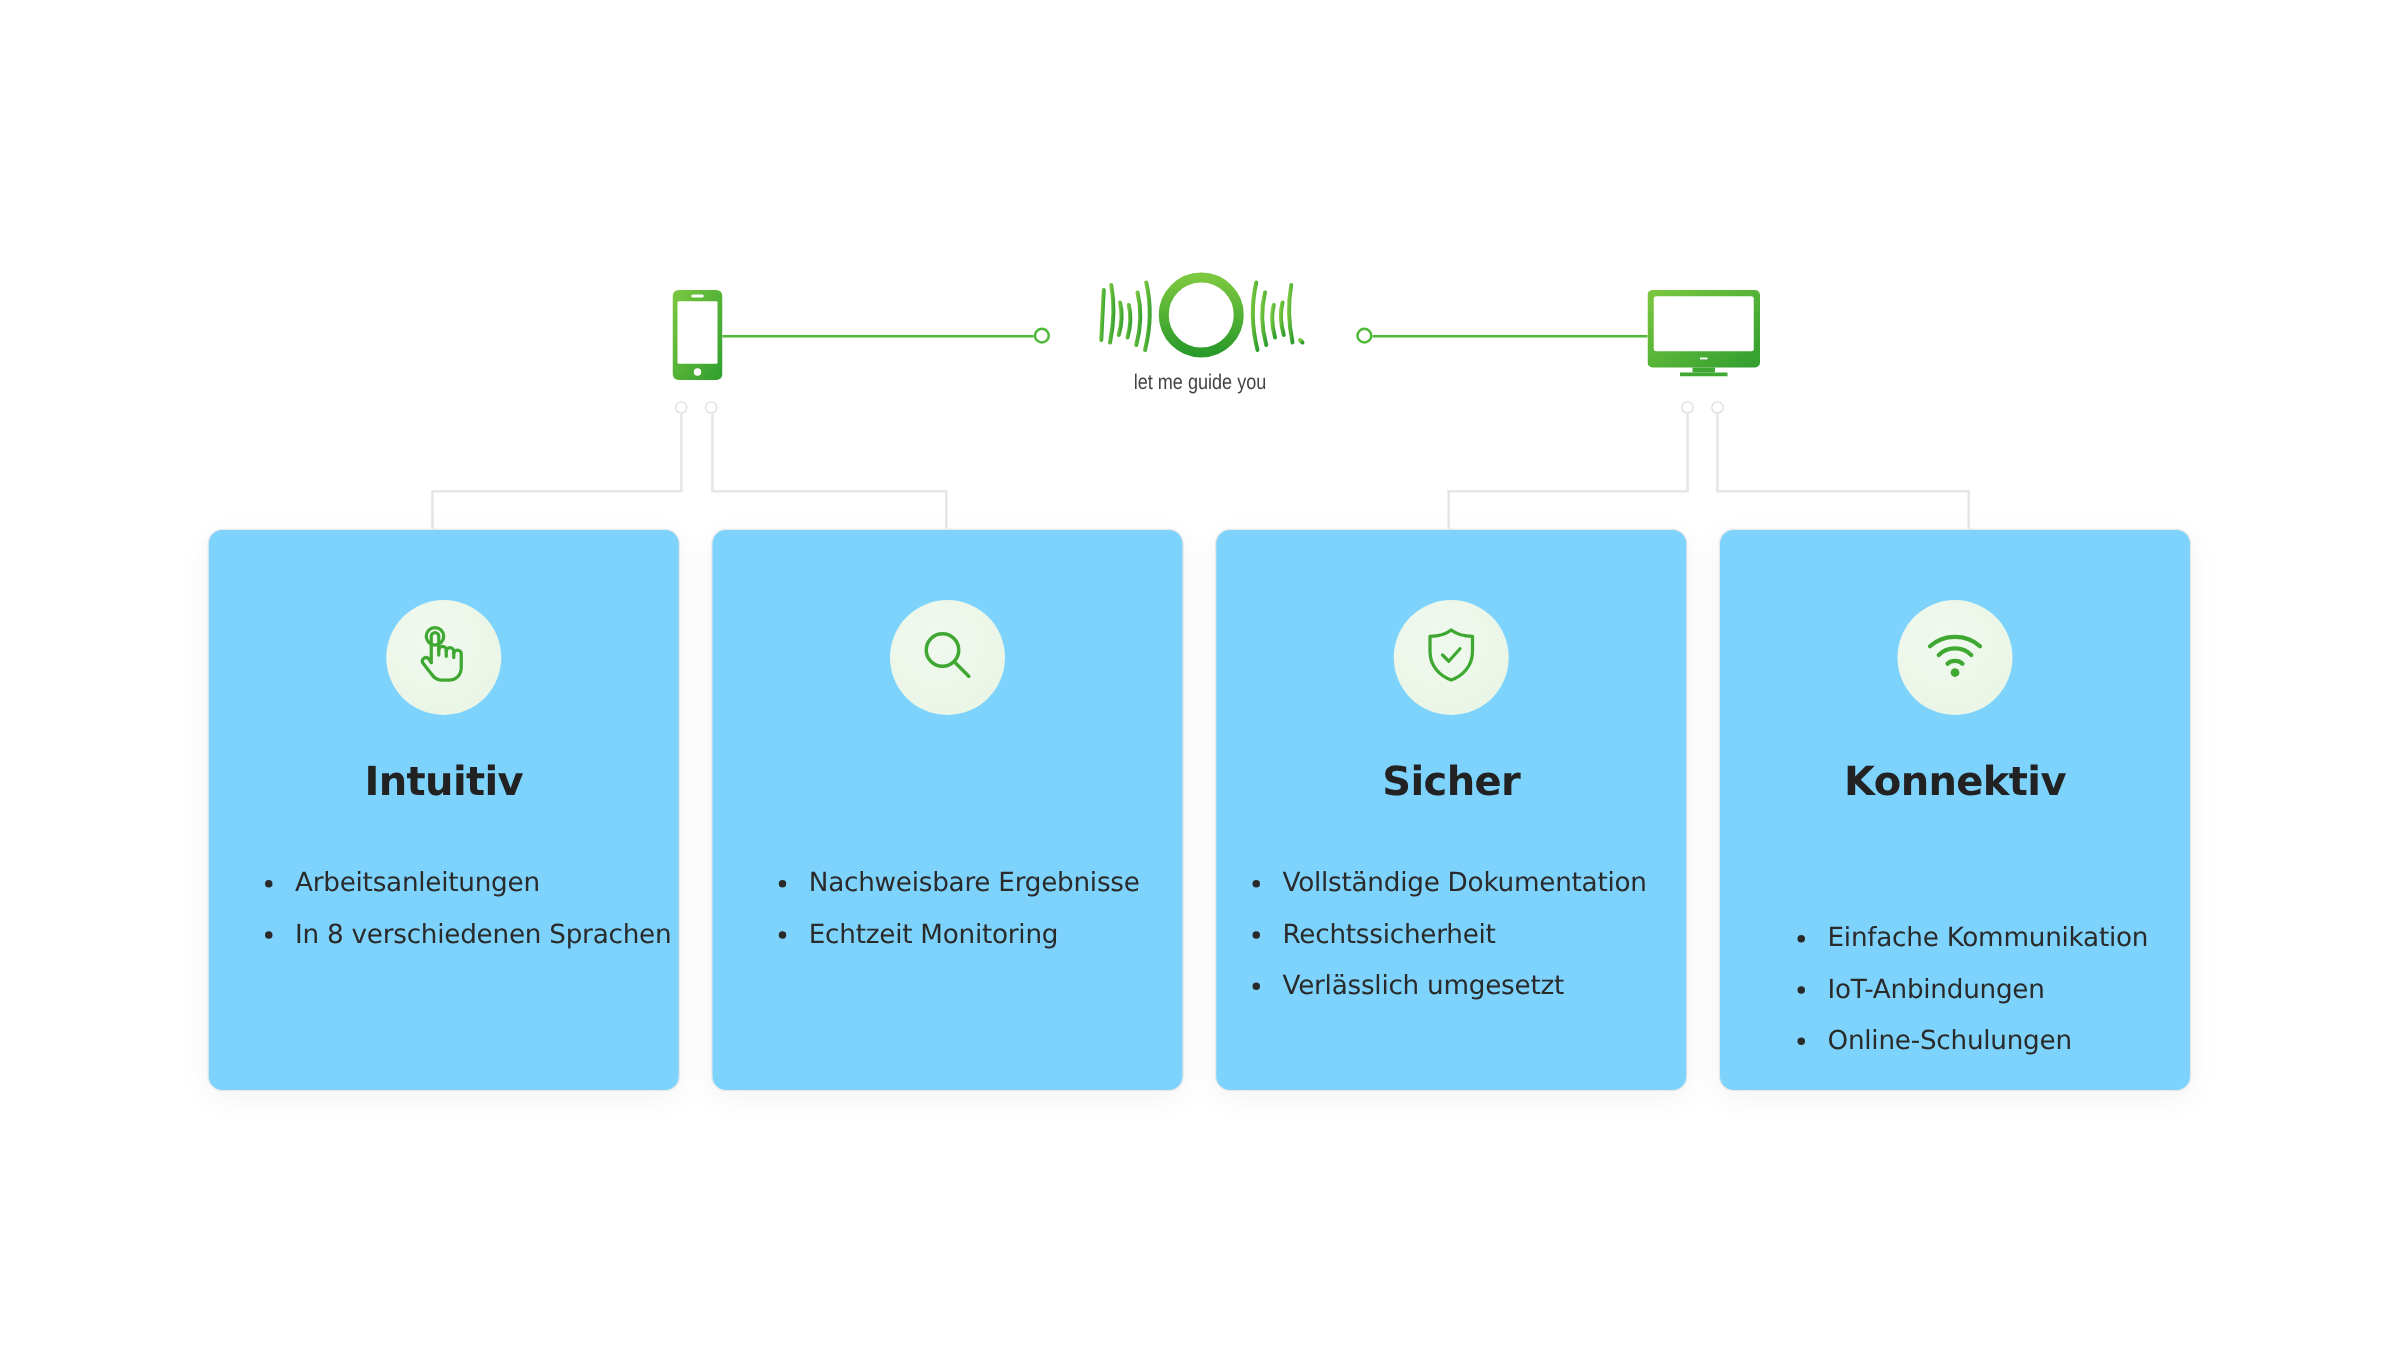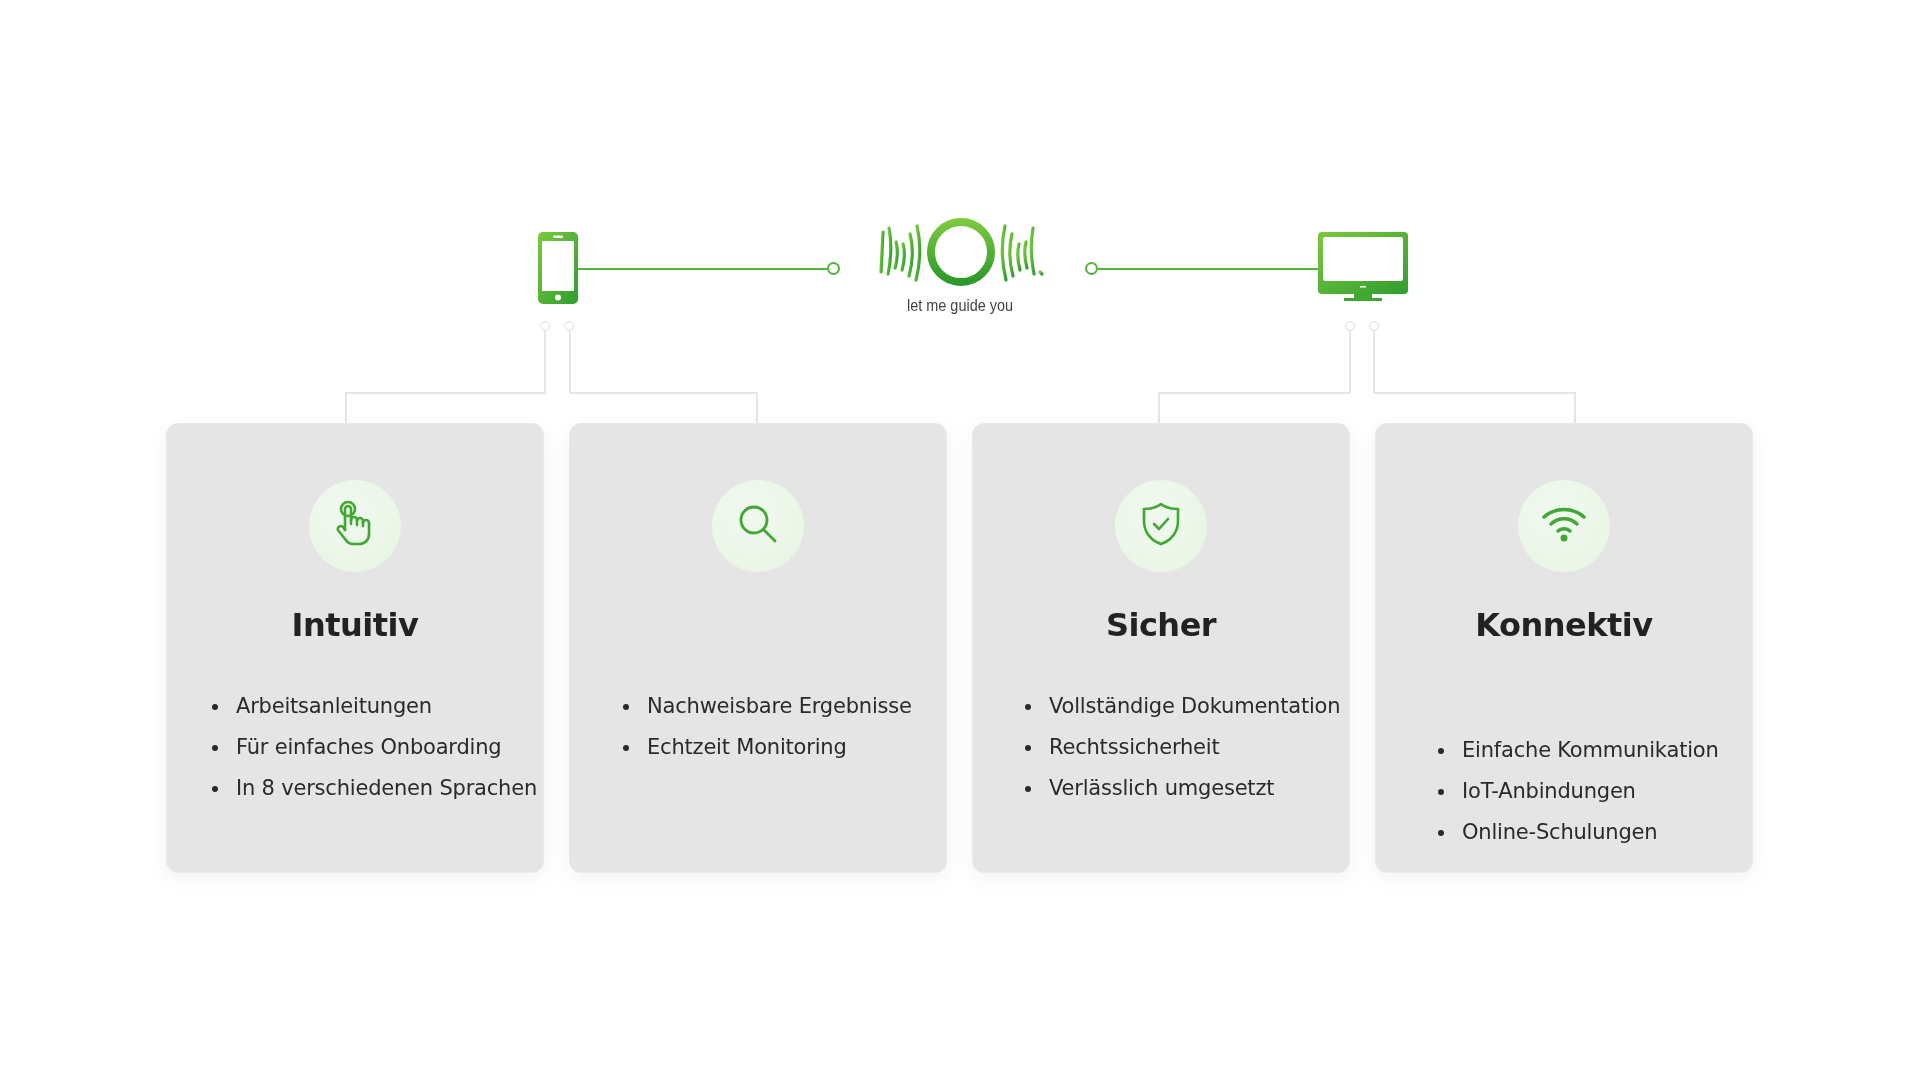--- a/index.html
+++ b/index.html
@@ -10,21 +10,21 @@
     color: #222;
   }
   .abs { position: absolute; }
   .green-line { position: absolute; background: #4fb83a; height: 2px; }
   .green-node { position: absolute; width: 9px; height: 9px; border: 2px solid #4fb83a; border-radius: 50%; background: #fff; }
   .gray-line { position: absolute; background: #e6e6e6; }
   .gray-node { position: absolute; width: 8px; height: 8px; border: 1.5px solid #dcdcdc; border-radius: 50%; background: #fff; }
 
   .card {
     position: absolute; top: 423px; width: 378px; height: 450px;
-    background: #e5e5e5; border: 1.5px solid #e9e9e9; border-radius: 12px;
+    background: #7dd3fc; border: 1.5px solid #e9e9e9; border-radius: 12px;
     box-shadow: 0 6px 22px rgba(0,0,0,0.05);
     box-sizing: border-box;
   }
   .icon-circle {
     position: absolute; left: 50%; top: 56px; margin-left: -46px;
     width: 92px; height: 92px; border-radius: 50%;
     background: radial-gradient(circle at 40% 35%, #f1f9ef 0%, #e7f4e3 100%);
     display: flex; align-items: center; justify-content: center;
   }
   .card-title {
@@ -145,21 +145,20 @@
         <path d="M12 30 V9 a3 3 0 0 1 6 0 V24"></path>
         <path d="M18 20 a3 3 0 0 1 6 0 V25"></path>
         <path d="M24 21 a3 3 0 0 1 6 0 V26"></path>
         <path d="M30 23 a3 3 0 0 1 6 0 V34 c0 6 -4 10 -10 10 H20 c-4 0 -6 -2 -8 -5 L5 30 a3 3 0 0 1 5 -3 l2 3"></path>
       </svg>
     </span>
   </div>
   <div class="card-title">Intuitiv</div>
   <ul class="card-list" style="left:45px;">
     <li>Arbeitsanleitungen</li>
-    <li>Für einfaches Onboarding</li>
     <li>In 8 verschiedenen Sprachen</li>
   </ul>
 </div>
 
 <div class="card" style="left:569px;">
   <div class="icon-circle">
     <span>
       <svg width="42" height="42" viewBox="0 0 42 42" fill="none" stroke="#3fa832" stroke-width="2.8" stroke-linecap="round">
         <circle cx="17" cy="17" r="13"></circle>
         <path d="M27 27 L38 38"></path>
@@ -175,21 +174,21 @@
 <div class="card" style="left:972px;">
   <div class="icon-circle">
     <span>
       <svg width="40" height="46" viewBox="0 0 40 46" fill="none" stroke="#3fa832" stroke-width="2.6" stroke-linecap="round" stroke-linejoin="round">
         <path d="M20 3 C15 7 9 8 3 8 V20 C3 32 11 40 20 43 C29 40 37 32 37 20 V8 C31 8 25 7 20 3 Z"></path>
         <path d="M13 23 L18 28 L27 18"></path>
       </svg>
     </span>
   </div>
   <div class="card-title">Sicher</div>
-  <ul class="card-list" style="left:52px;">
+  <ul class="card-list" style="left:29px;">
     <li>Vollständige Dokumentation</li>
     <li>Rechtssicherheit</li>
     <li>Verlässlich umgesetzt</li>
   </ul>
 </div>
 
 <div class="card" style="left:1375px;">
   <div class="icon-circle">
     <span>
       <svg width="46" height="40" viewBox="0 0 46 40" fill="none" stroke="#3fa832" stroke-width="3.4" stroke-linecap="round">

